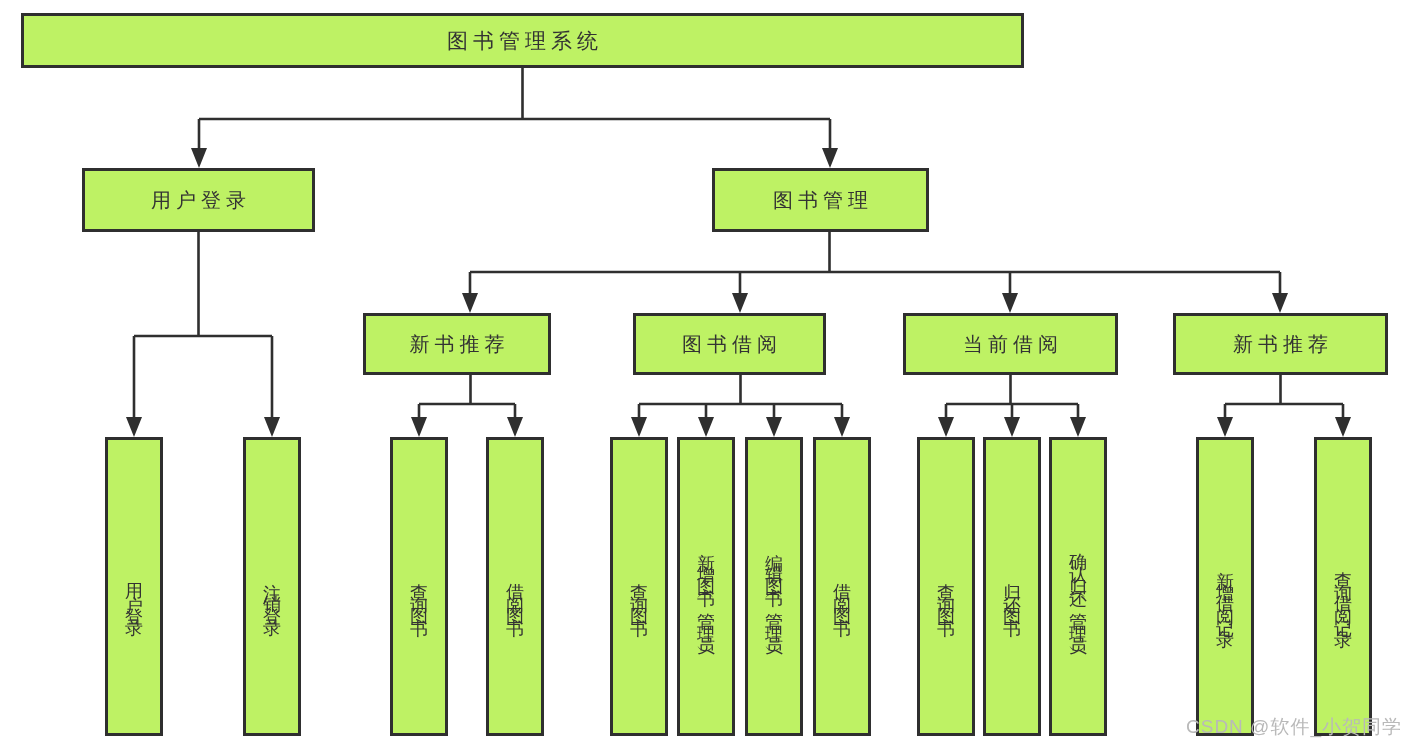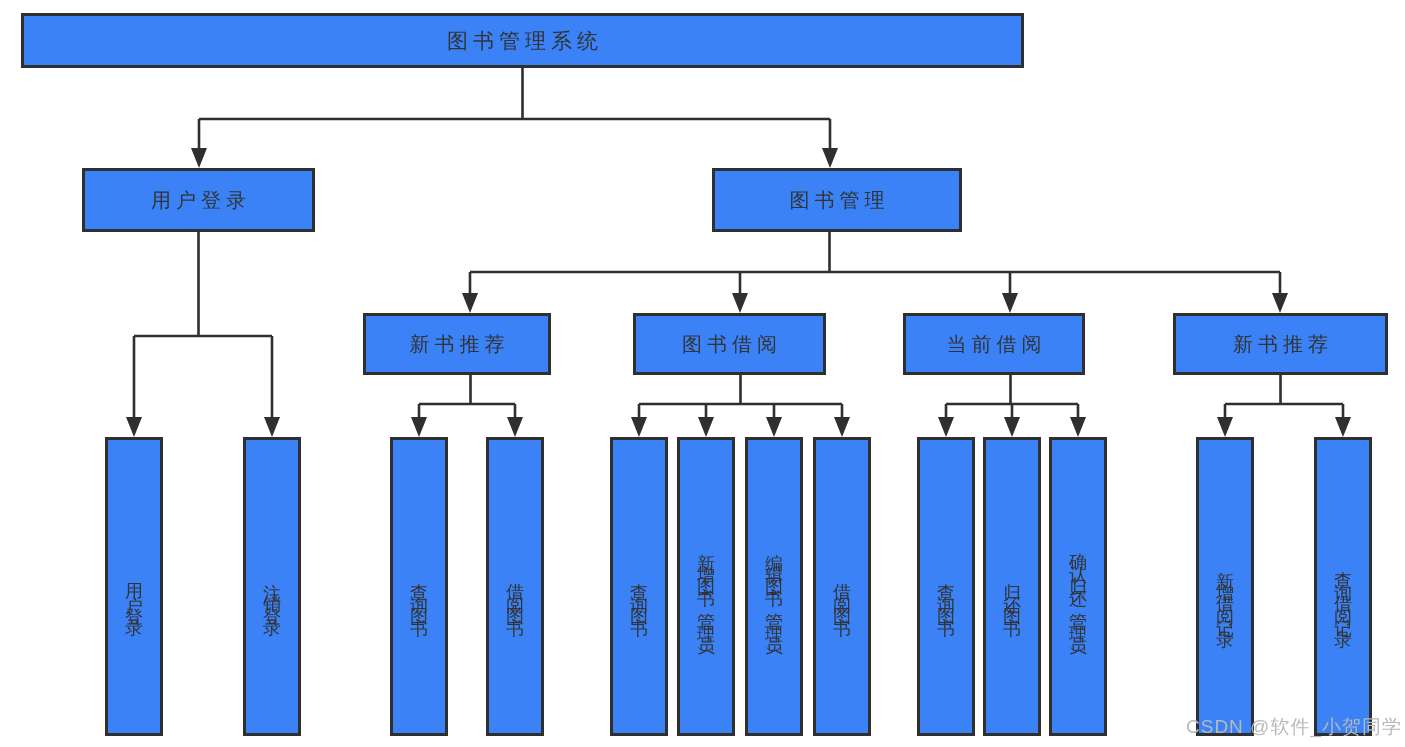--- a/index.html
+++ b/index.html
@@ -18,21 +18,21 @@
     color:var(--text);
     overflow:hidden;
   }
   #wires{position:absolute;left:0;top:0;z-index:1;}
   #wires path{stroke:var(--line);stroke-width:2.6;fill:none;}
   #wires polygon{fill:var(--line);stroke:none;}
   .node{
     position:absolute;
     box-sizing:border-box;
     border:3px solid var(--line);
-    background:#3b82f6;
+    background:#bef264;
     display:flex;
     align-items:center;
     justify-content:center;
     z-index:2;
   }
   .node.h .lbl{
     font-size:21px;
     letter-spacing:5px;
     white-space:nowrap;
     text-indent:5px; 
@@ -114,31 +114,31 @@
     </g>
   </svg>
 
   <div class="node h" style="left:21px;top:13px;width:1003px;height:55px">
     <span class="lbl">图书管理系统</span>
   </div>
 
   <div class="node h l2" style="left:82px;top:168px;width:233px;height:64px">
     <span class="lbl">用户登录</span>
   </div>
-  <div class="node h l2" style="left:712px;top:168px;width:250px;height:64px">
+  <div class="node h l2" style="left:712px;top:168px;width:217px;height:64px">
     <span class="lbl">图书管理</span>
   </div>
 
   <div class="node h l3" style="left:363px;top:313px;width:188px;height:62px">
     <span class="lbl">新书推荐</span>
   </div>
   <div class="node h l3" style="left:633px;top:313px;width:193px;height:62px">
     <span class="lbl">图书借阅</span>
   </div>
-  <div class="node h l3" style="left:903px;top:313px;width:182px;height:62px">
+  <div class="node h l3" style="left:903px;top:313px;width:215px;height:62px">
     <span class="lbl">当前借阅</span>
   </div>
   <div class="node h l3" style="left:1173px;top:313px;width:215px;height:62px">
     <span class="lbl">新书推荐</span>
   </div>
 
   <div class="node v" style="left:105px;top:437px;width:58px;height:299px">
     <span class="lbl">用户登录</span>
   </div>
   <div class="node v" style="left:243px;top:437px;width:58px;height:299px">

